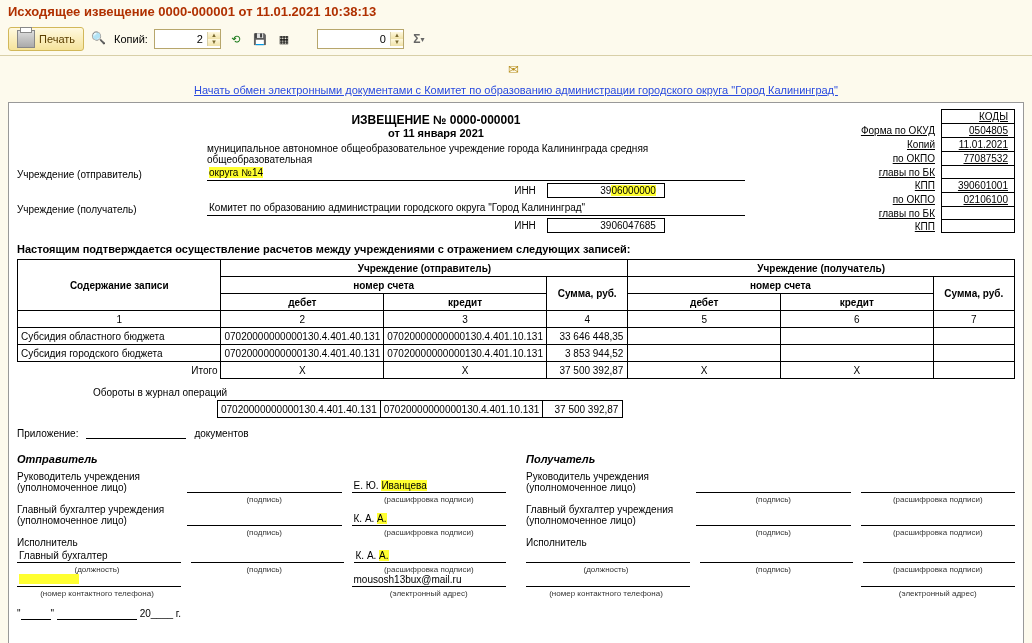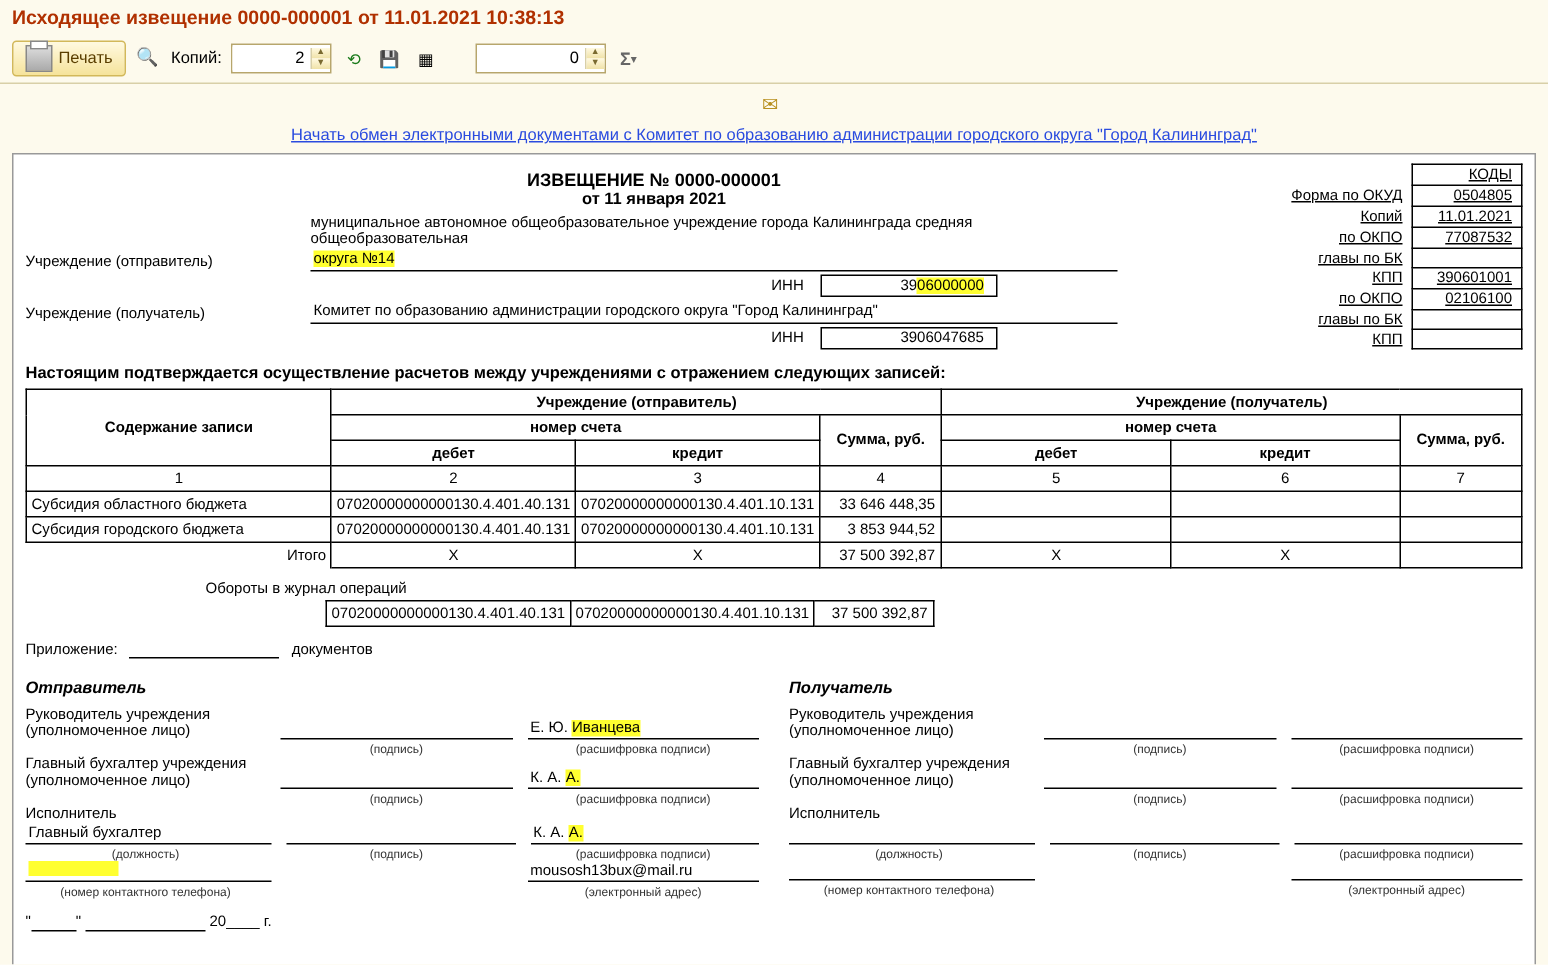--- a/index.html
+++ b/index.html
@@ -475,21 +475,21 @@
         <td>Х</td>
             <td>Х</td>
         <td class="right">37 500 392,87</td>
         <td>Х</td>
             <td>Х</td>
         <td class="right"></td>
       </tr>
     </tbody>
       </table>
 
-    <div style="margin:8px 0 2px 120px;font-size:10px;">Обороты в журнал операций</div>
+    <div style="margin:8px 0 2px 76px;font-size:10px;">Обороты в журнал операций</div>
     <table class="grid" style="width:auto;margin-left:200px;">
       <colgroup>
           <col style="width:160px">
           <col style="width:160px">
           <col style="width:80px">
         </colgroup>
       <tbody>
           <tr>
         <td>07020000000000130.4.401.40.131</td>
         <td>07020000000000130.4.401.10.131</td>

